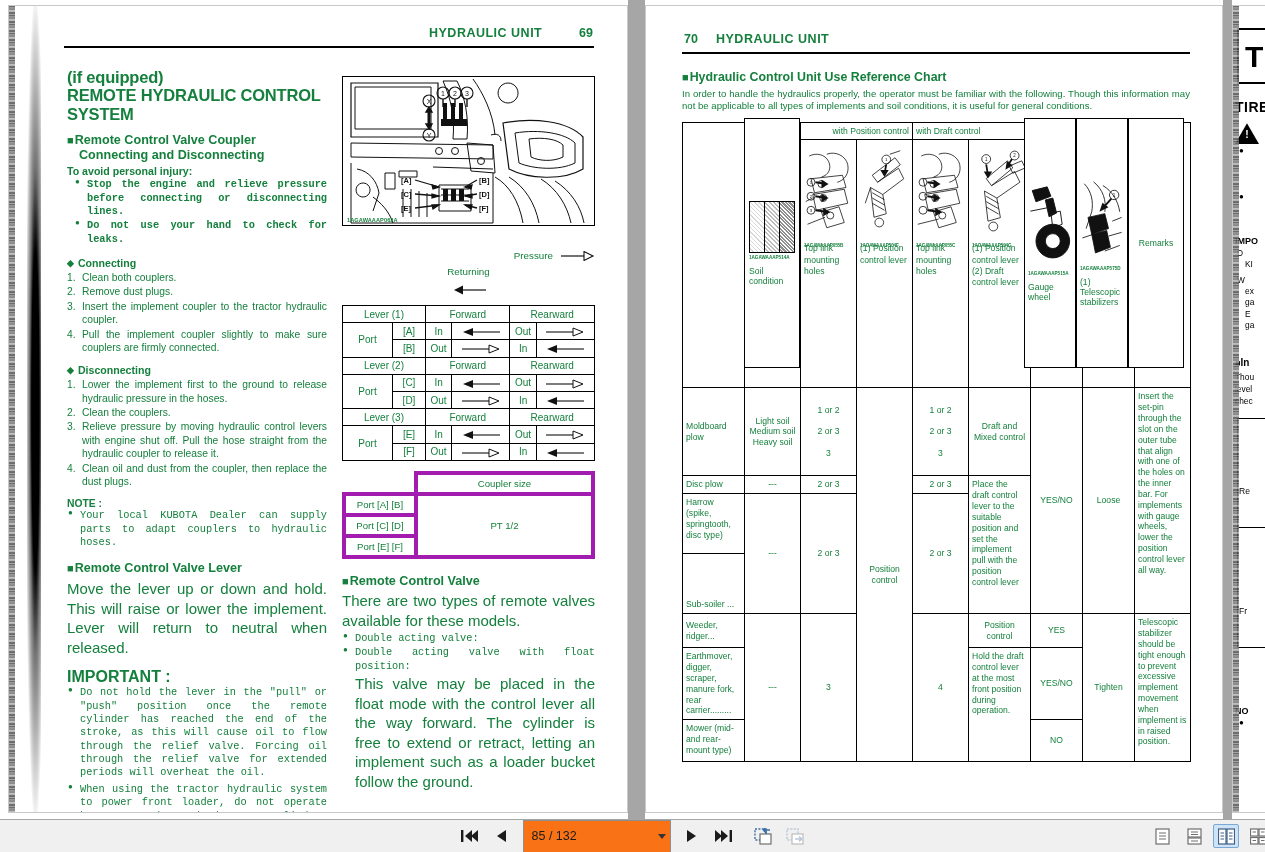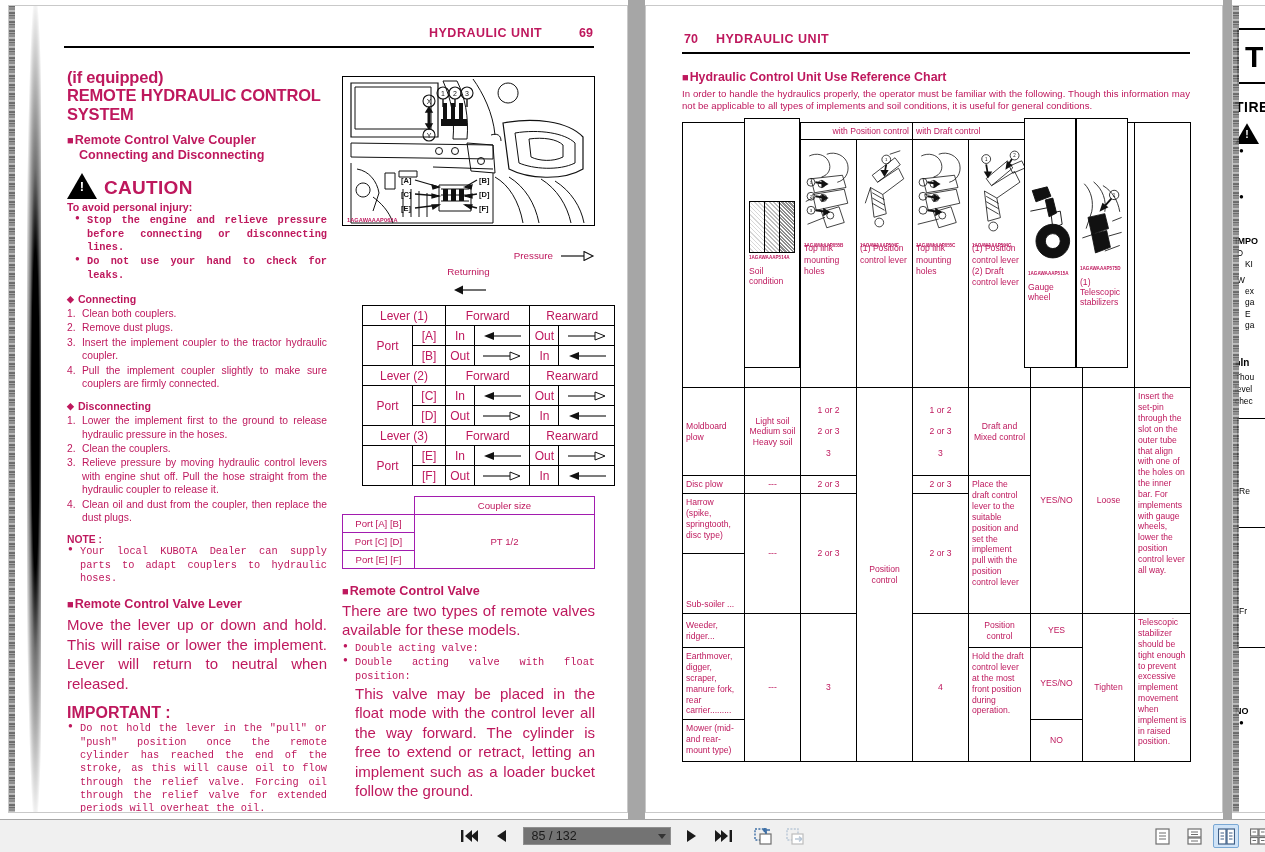--- a/index.html
+++ b/index.html
@@ -33,21 +33,21 @@
     position:absolute; left:18px; top:0; width:14px; height:808px;
     background: radial-gradient(ellipse 10px 420px at 60% 50%, #000 0%, #000 38%, rgba(0,0,0,0.55) 58%, rgba(0,0,0,0.0) 100%);
   }
   .edge-speckle{
     position:absolute; left:0; top:0; width:6px; height:808px;
     background: repeating-linear-gradient(to bottom,#3a3a3a 0px,#9a9a9a 2px,#5a5a5a 3px,#cfcfcf 5px,#2f2f2f 7px,#b5b5b5 9px);
     opacity:.85;
   }
 
   
-  .doc { color:#be185d; }
+  .doc { color:#15803d; }
   .hdr-rule { border-bottom: 2.2px solid #000; }
   .sec-h1 { font-size:16.5px; font-weight:700; line-height:1.12; letter-spacing:-.2px;}
   .sec-h2 { font-size:12.6px; font-weight:700; line-height:1.18; }
   .sq::before{ content:"\25A0"; font-size:11px; margin-right:1px; }
   .body-t { font-size:15px; line-height:1.30; text-align:justify; }
   .bld { font-weight:700; }
 
   ol.num { list-style:none; }
   ol.num li { position:relative; padding-left:15px; margin-bottom:1px;
               font-size:10.3px; line-height:1.30; text-align:justify; }
@@ -67,28 +67,28 @@
   .tri::after{ content:"!"; position:absolute; left:-3px; top:7px; width:6px; text-align:center;
                color:#fff; font-size:13px; font-weight:700; line-height:1;}
   .caution-word { font-size:19px; font-weight:700; letter-spacing:.3px; }
 
   
   .fig-box { border:1.3px solid #000; background:#fff; position:relative; overflow:hidden;}
   .fig-code { position:absolute; font-size:5.6px; font-weight:700; letter-spacing:.1px; }
   .fig-cap { font-size:9.2px; font-style:italic; line-height:1.25; }
 
   
-  table.lv { border-collapse:collapse; width:100%; font-size:12px;margin-left:20px; }
+  table.lv { border-collapse:collapse; width:100%; font-size:10px; }
   table.lv td { border:1px solid #000; text-align:center; padding:2.5px 2px; height:17px;}
   table.lv td.lbl { width:50px; }
   table.lv td.pt  { width:33px; }
   .arrow-cell { position:relative; height:17px; }
 
   table.cp { border-collapse:collapse; width:100%; font-size:9.6px; }
-  table.cp td { border:1px solid #a21caf; text-align:center; padding:3px 2px; height:18px;}
+  table.cp td { border:4px solid #a21caf; text-align:center; padding:3px 2px; height:18px;}
 
   
   table.ref { border-collapse:collapse; width:100%; font-size:8.6px; table-layout:fixed;}
   table.ref td { border:1px solid #000; padding:3px 3px; vertical-align:top; line-height:1.26;}
   table.ref td.ctr { text-align:center; vertical-align:middle; }
   table.ref td.mid { vertical-align:middle; }
   .illu { position:relative; width:100%; height:96px; }
   .illu-code { font-size:4.6px; font-weight:700; letter-spacing:-.1px; display:block; margin-top:1px;}
   .ref-cap { font-size:8.6px; line-height:1.3; display:block; margin-top:4px;}
 
@@ -101,21 +101,21 @@
   .toolbar {
     position:absolute; left:0; top:819px; width:1265px; height:33px;
     background:#f0f0f0; border-top:1px solid #a6a6a6;
     display:flex; align-items:center;
   }
   .tb-center { position:absolute; left:0; right:0; display:flex; justify-content:center;
                align-items:center; gap:10px; }
   .tb-btn { width:22px;height:22px;display:flex;align-items:center;justify-content:center;
             background:transparent;border:none;cursor:pointer; }
   .pagebox {
-    width:148px;height:18px;border:1px solid #8f8f8f;background:#737373;
+    width:148px;height:33px;border:1px solid #8f8f8f;background:#f97316;
     display:flex;align-items:center;justify-content:space-between;padding:0 4px 0 8px;
     font-size:12.5px;color:#1b1b1b;
   }
   .caret { width:0;height:0;border-left:4px solid transparent;border-right:4px solid transparent;
            border-top:5px solid #333; }
   .tb-right { position:absolute; right:2px; display:flex; align-items:center; gap:6px; }
   .vbtn { width:26px;height:24px;display:flex;align-items:center;justify-content:center;
           border:1px solid transparent; border-radius:2px; cursor:pointer;}
   .vbtn.active { background:#cfe3f7; border-color:#7aa8d4; }
 </style>
@@ -138,24 +138,20 @@
       <div style="position:absolute;left:570px;top:20px;font-size:12.5px;font-weight:700;" data-name="page-header-number">69</div>
       <div class="hdr-rule" style="position:absolute;left:55px;top:40px;width:530px;" data-name="header-rule"></div>
 
       <div style="position:absolute;left:58px;top:62px;width:260px;">
         <div class="sec-h1" data-name="section-heading-line2">(if equipped)</div>
         <div class="sec-h1" data-name="section-heading-line1">REMOTE HYDRAULIC CONTROL SYSTEM</div>
 
         <div class="sec-h2 sq" style="margin-top:10px;" data-name="subsection-heading-line1">Remote Control Valve Coupler</div>
         <div class="sec-h2" style="margin-left:12px;" data-name="subsection-heading-line2">Connecting and Disconnecting</div>
 
-        <div class="caution-row" style="margin-top:10px;" data-name="caution-banner">
-          <div class="tri" data-name="warning-triangle-icon"></div>
-          <div class="caution-word" data-name="caution-label">CAUTION</div>
-        </div>
         <div style="font-size:10.6px;font-weight:700;margin-top:2px;" data-name="caution-intro">To avoid personal injury:</div>
         <ul class="dot" style="margin-top:1px;margin-left:7px;" data-name="caution-list">
           <li class="bld" data-name="caution-item">Stop the engine and relieve pressure before connecting or disconnecting lines.</li>
           <li class="bld" data-name="caution-item">Do not use your hand to check for leaks.</li>
         </ul>
 
         <div class="diamond" style="font-size:10.6px;font-weight:700;margin-top:11px;" data-name="connecting-heading">Connecting</div>
         <ol class="num" style="margin-top:2px;" data-name="connecting-steps">
           <li data-name="list-item"><span class="n">1.</span><span>Clean both couplers.</span></li>
           <li data-name="list-item"><span class="n">2.</span><span>Remove dust plugs.</span></li>
@@ -680,20 +676,23 @@
               <text x="36" y="18">1</text>
             </g>
           <g stroke="#111" stroke-width="2" fill="#111">
               <path d="M33 20 L24 30"></path>
               <path d="M22 32 l2 -6 l4 3 z"></path>
             </g>
         </svg>
         <span style="font-size:4.6px;font-weight:700;" data-name="illustration-code">1AGAWAAAP575D</span>
         <span style="margin-top:6px;" data-name="header-label">(1) Telescopic stabilizers</span>
       </div>
+      <div style="position:absolute;left:482px;top:112px;width:56px;height:250px;border:1px solid #000;background:#fff;font-size:8.6px;display:flex;align-items:center;justify-content:center;" data-name="header-cell-remarks">
+        <span data-name="header-label">Remarks</span>
+      </div>
     </div>
 
     <div class="page doc p3" id="page-third" data-name="document-page-third">
       <div style="position:absolute;left:4px;top:22px;width:120px;height:56px;border:2.5px solid #000;
                   display:flex;align-items:center;padding-left:6px;" data-name="chapter-title-box">
         <span class="big" data-name="chapter-letter">T</span>
       </div>
       <div class="mid" style="position:absolute;left:2px;top:92px;" data-name="tire-heading">TIRE</div>
       <div style="position:absolute;left:2px;top:112px;display:flex;align-items:flex-end;gap:4px;" data-name="caution-banner">
         <div class="tri" style="transform:scale(.8);transform-origin:left bottom;" data-name="warning-triangle-icon"></div>

